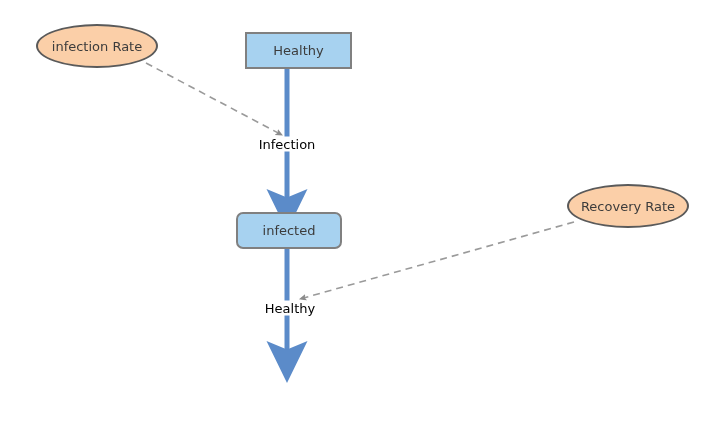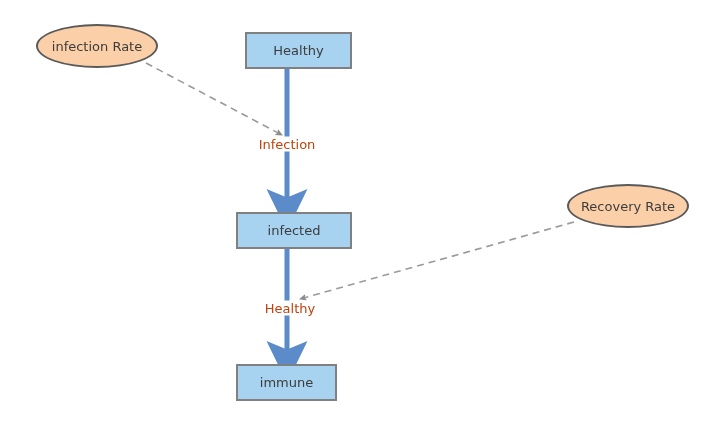--- a/index.html
+++ b/index.html
@@ -43,21 +43,21 @@
   .param-ellipse {
     background: #fbcfa8;
     border: 2px solid #5a5a5a;
     border-radius: 50%;
     color: #3c3c3c;
     font-size: 13px;
     font-family: "DejaVu Sans", sans-serif;
   }
   .flow-label {
     position: absolute;
-    color: #c2410c;
+    color: #000000;
     font-size: 13px;
     font-family: "DejaVu Sans", sans-serif;
     background: #ffffff;
     padding: 0 2px;
     white-space: nowrap;
     text-align: center;
   }
 </style>
 </head>
 <body>
@@ -80,27 +80,24 @@
 
     <line x1="146" y1="63" x2="282" y2="135" stroke="#9a9a9a" stroke-width="1.6" stroke-dasharray="7,5" marker-end="url(#link-arrowhead)"></line>
 
     <line x1="574" y1="222" x2="300" y2="299" stroke="#9a9a9a" stroke-width="1.6" stroke-dasharray="7,5" marker-end="url(#link-arrowhead)"></line>
   </svg>
 
   <div class="node stock-box" id="node-healthy" style="left: 245px; top: 32px; width: 107px; height: 37px;">
     <span>Healthy</span>
   </div>
 
-  <div class="node stock-box" id="node-infected" style="left: 236px; top: 212px; width: 116px; height: 37px;">
+  <div class="node stock-box" id="node-infected" style="left: 236px; top: 212px; width: 106px; height: 37px; border-radius: 7px;">
     <span>infected</span>
   </div>
 
-  <div class="node stock-box" id="node-immune" style="left: 236px; top: 364px; width: 101px; height: 37px;">
-    <span>immune</span>
-  </div>
 
   <div class="node param-ellipse" id="node-recovery-rate" style="left: 567px; top: 184px; width: 122px; height: 44px;">
     <span>Recovery Rate</span>
   </div>
 
   <div class="node param-ellipse" id="node-infection-rate" style="left: 36px; top: 24px; width: 122px; height: 44px;">
     <span>infection Rate</span>
   </div>
 
   <div class="flow-label" id="label-infection" style="left: 287px; top: 144px; transform: translate(-50%, -50%);">Infection</div>

